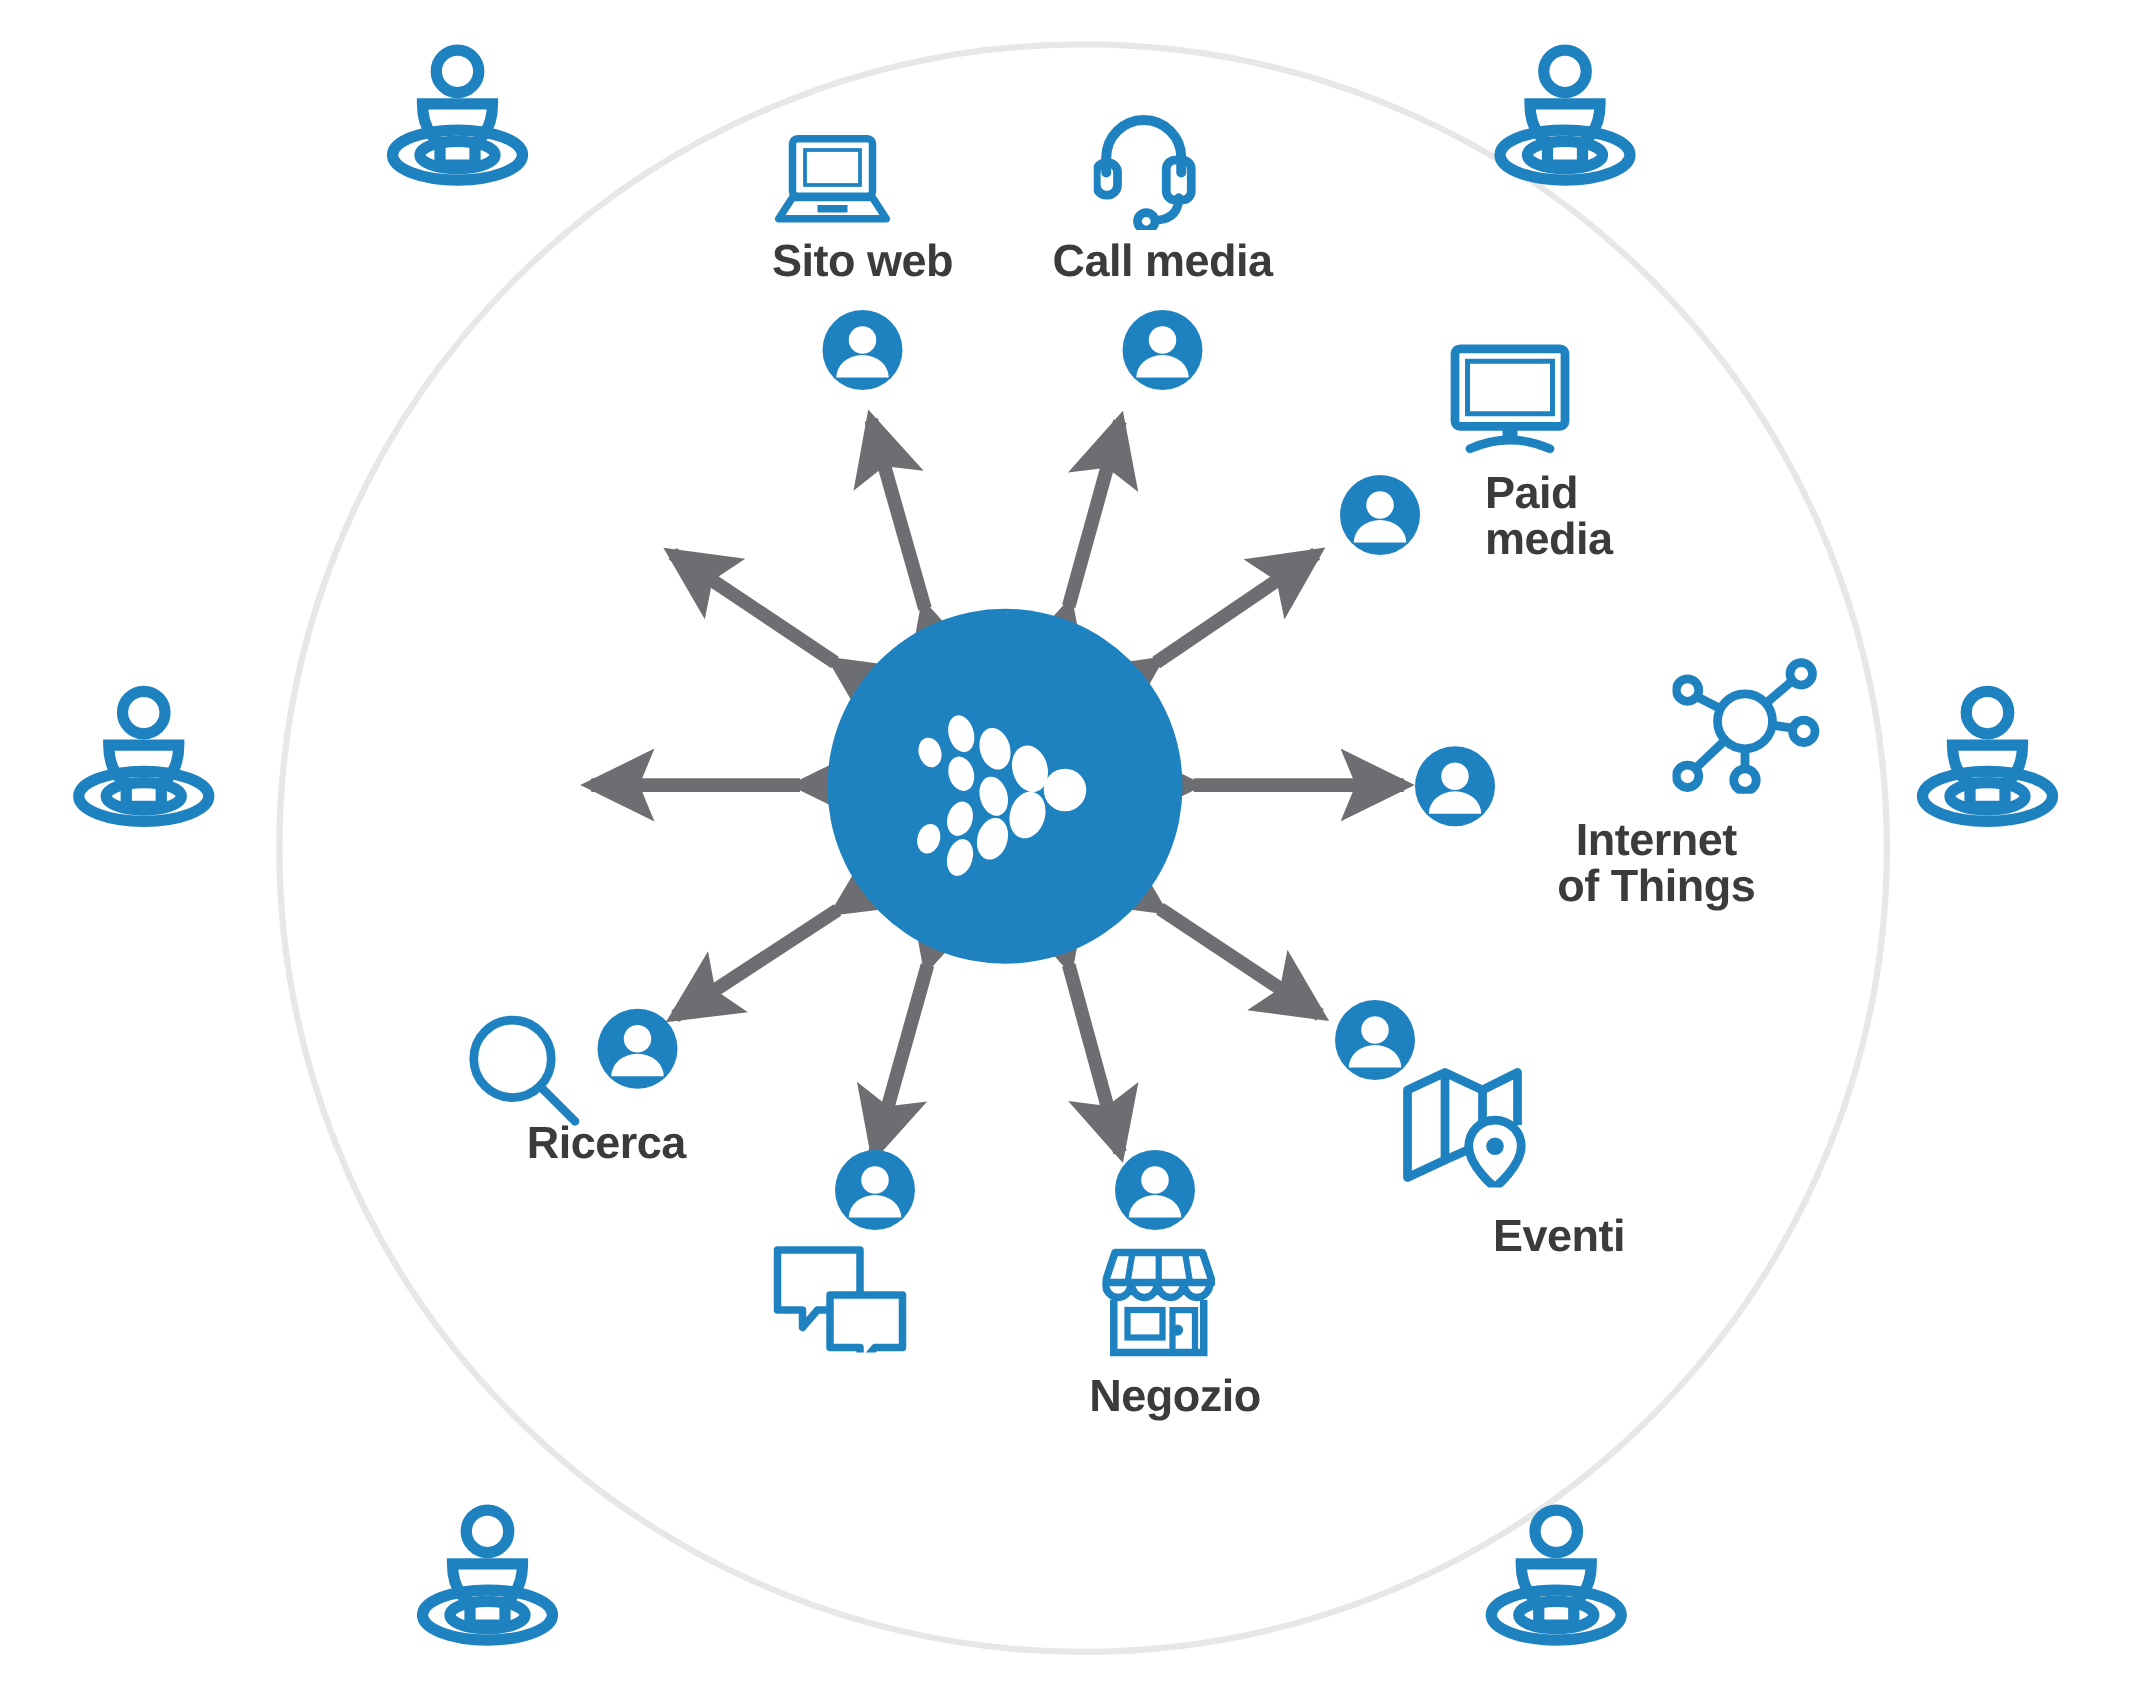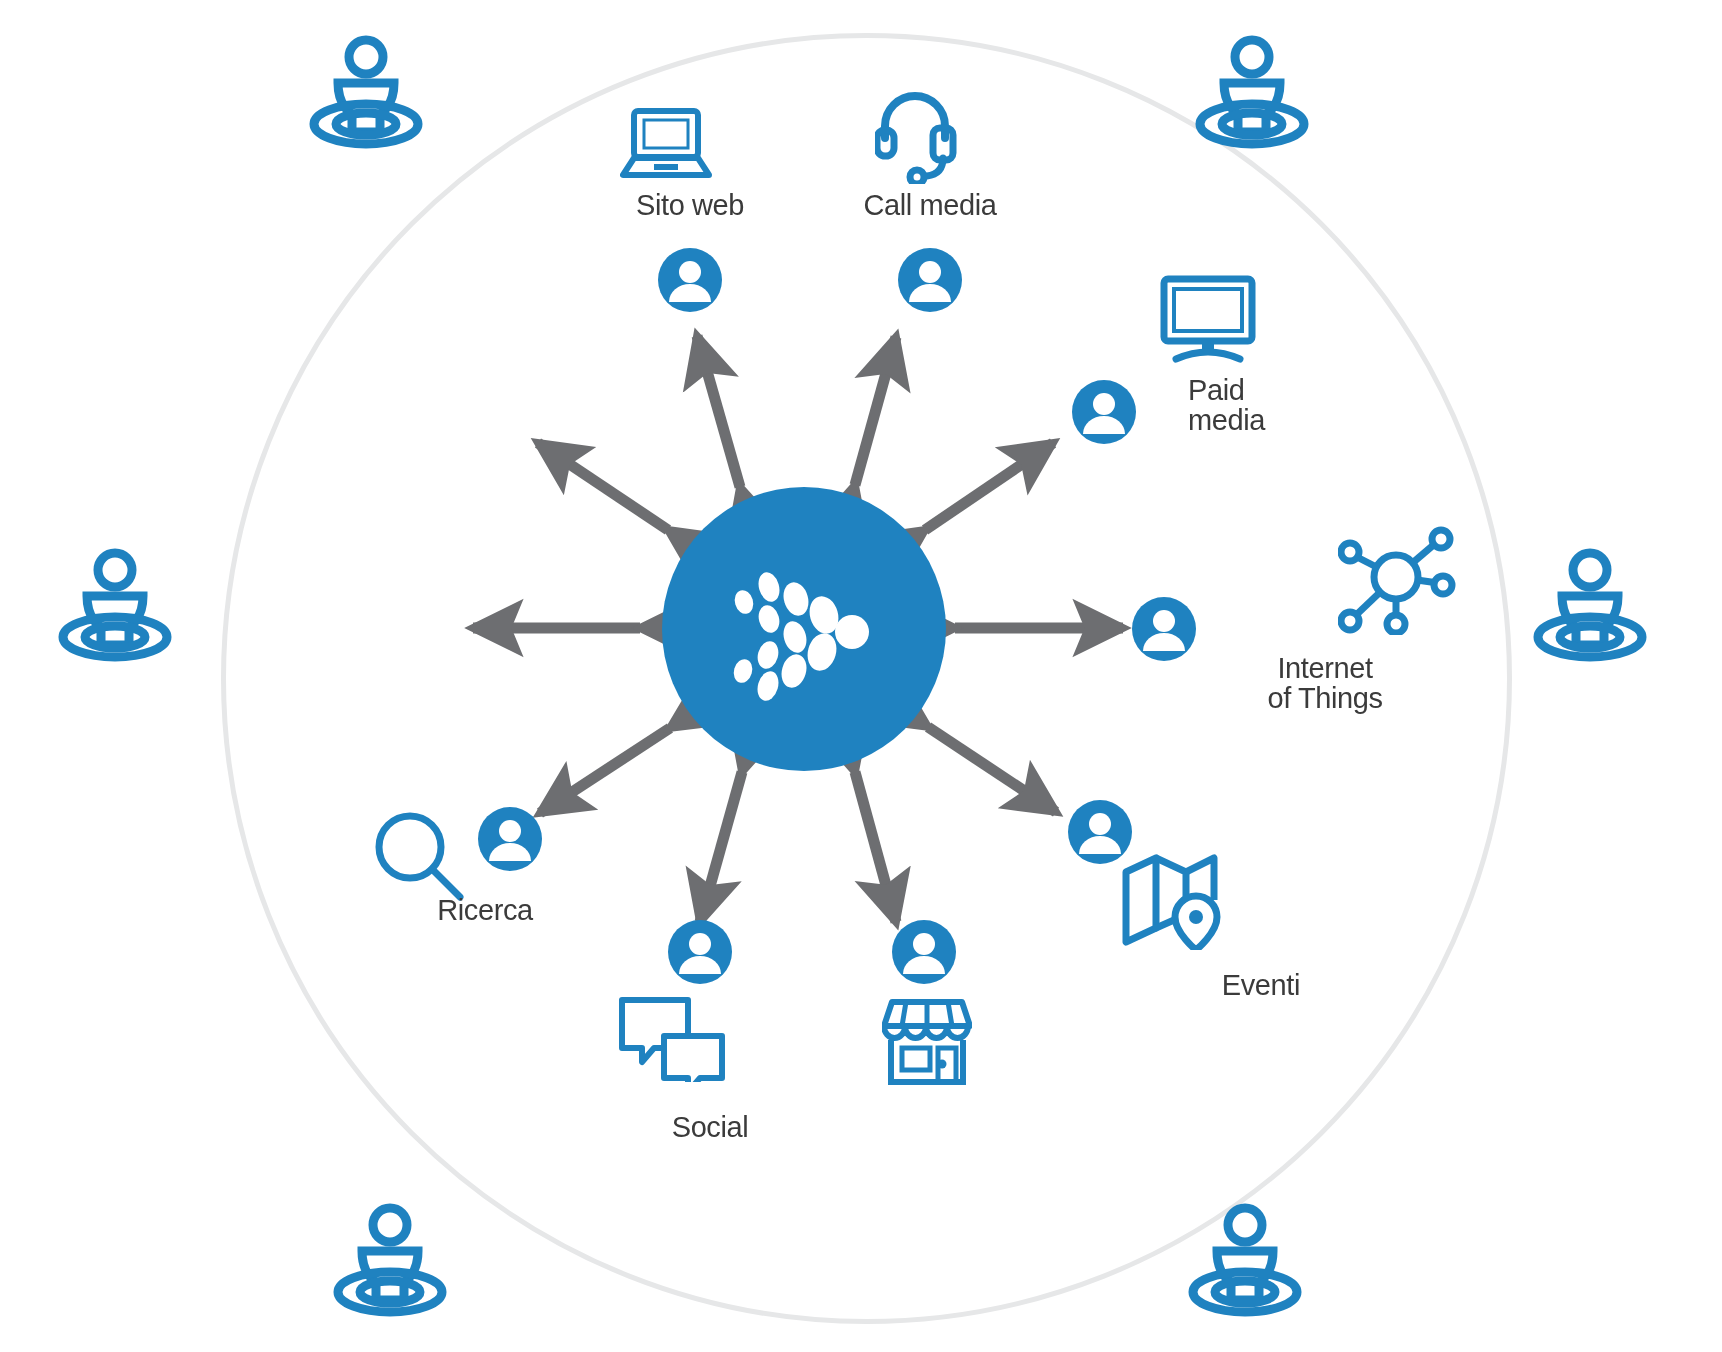--- a/index.html
+++ b/index.html
@@ -12,21 +12,21 @@
   .outer-ring{position:absolute;border-radius:50%;border:5px solid #e6e7e8;box-sizing:border-box;}
 
   
   .hub{position:absolute;border-radius:50%;background:#1f82c0;}
   .hub-logo{position:absolute;left:0;top:0;}
 
   
   .node{position:absolute;}
   .avatar{position:absolute;border-radius:50%;background:#1f82c0;}
   .avatar svg{display:block;}
-  .chan-label{position:absolute;color:#3b3b3b;font-weight:normal;font-size:29px;
+  .chan-label{position:absolute;color:#3b3b3b;font-weight:bold;font-size:36px;
       letter-spacing:-0.4px;line-height:1.04;white-space:pre-line;}
   .chan-icon{position:absolute;}
   .chan-icon svg{display:block;}
 
   
   .arrows{position:absolute;left:0;top:0;width:1722px;height:1352px;pointer-events:none;}
 
   
   .geo{position:absolute;}
   .geo svg{display:block;}
@@ -204,36 +204,36 @@
         <path d="M2 28 a10.5 12 0 0 0 21 0 a10.5 12 0 0 0 21 0 a10.5 12 0 0 0 21 0 a10.5 12 0 0 0 21 0" fill="none" stroke="#1f82c0" stroke-width="6"></path>
         <line x1="24" y1="4" x2="20" y2="28" stroke="#1f82c0" stroke-width="5"></line>
         <line x1="45" y1="4" x2="45" y2="28" stroke="#1f82c0" stroke-width="5"></line>
         <line x1="66" y1="4" x2="70" y2="28" stroke="#1f82c0" stroke-width="5"></line>
         <path d="M9 42 L9 84 L81 84 L81 42" fill="none" stroke="#1f82c0" stroke-width="6"></path>
         <rect x="20" y="50" width="28" height="22" fill="none" stroke="#1f82c0" stroke-width="5"></rect>
         <path d="M56 84 L56 50 L74 50 L74 84" fill="none" stroke="#1f82c0" stroke-width="5"></path>
         <circle cx="60" cy="66" r="4.5" fill="#1f82c0"></circle>
       </svg>
     </div>
+    <div class="chan-label" style="left:0px;top:178px;width:280px;text-align:center;">Negozio</div>
   </div>
 
   <div class="node" style="left:570px;top:920px;width:280px;height:240px;">
     <div class="avatar" style="left:98px;top:0px;width:64px;height:64px;">
       <svg width="64" height="64" viewBox="0 0 64 64">
         <circle cx="32" cy="24" r="11" fill="#ffffff"></circle>
         <path d="M11 54 a21 18 0 0 1 42 0 Z" fill="#ffffff"></path>
       </svg>
     </div>
     <div class="chan-icon" style="left:48px;top:76px;">
       <svg width="110" height="86" viewBox="0 0 110 86">
         <path d="M4 4 L70 4 L70 52 L36 52 L24 66 L24 52 L4 52 Z" fill="#ffffff" stroke="#1f82c0" stroke-width="6" stroke-linejoin="round"></path>
         <path d="M46 40 L104 40 L104 82 L82 82 L70 96 L70 82 L46 82 Z" fill="#ffffff" stroke="#1f82c0" stroke-width="6" stroke-linejoin="round"></path>
       </svg>
     </div>
-    <div class="chan-label" style="left:0px;top:192px;width:280px;text-align:center;">Social</div>
   </div>
 
   <div class="node" style="left:340px;top:795px;width:330px;height:180px;">
     <div class="chan-icon" style="left:28px;top:10px;">
       <svg width="98" height="98" viewBox="0 0 98 98">
         <circle cx="42" cy="42" r="31" fill="none" stroke="#1f82c0" stroke-width="7"></circle>
         <line x1="64" y1="64" x2="92" y2="92" stroke="#1f82c0" stroke-width="7" stroke-linecap="round"></line>
       </svg>
     </div>
     <div class="avatar" style="left:138px;top:12px;width:64px;height:64px;">

